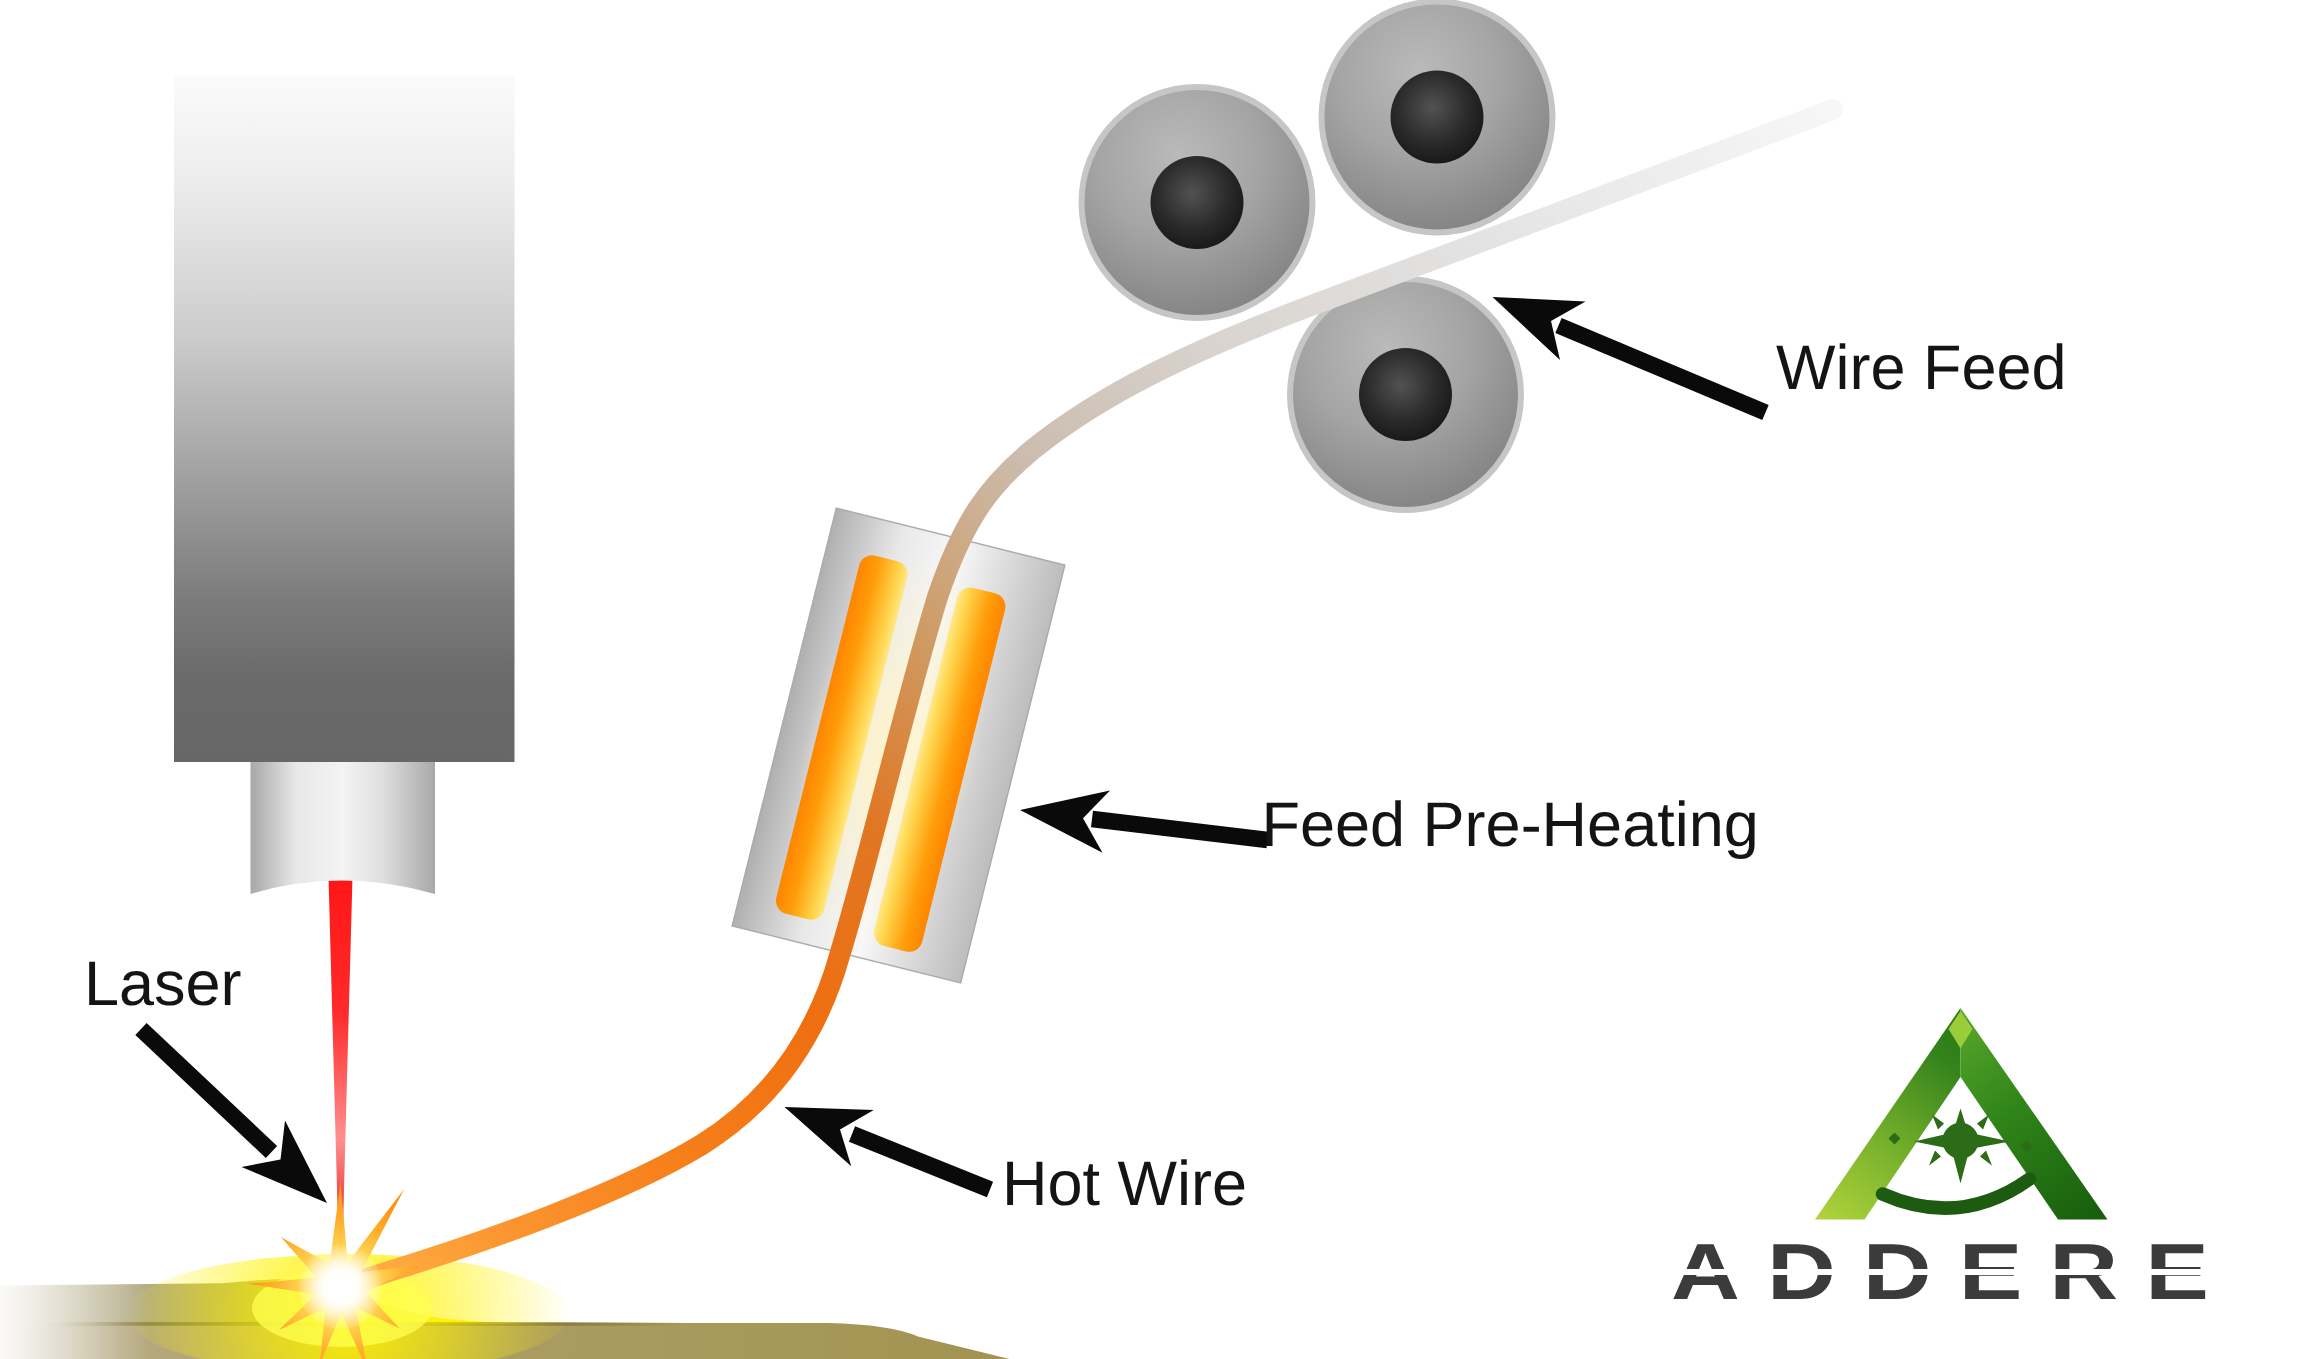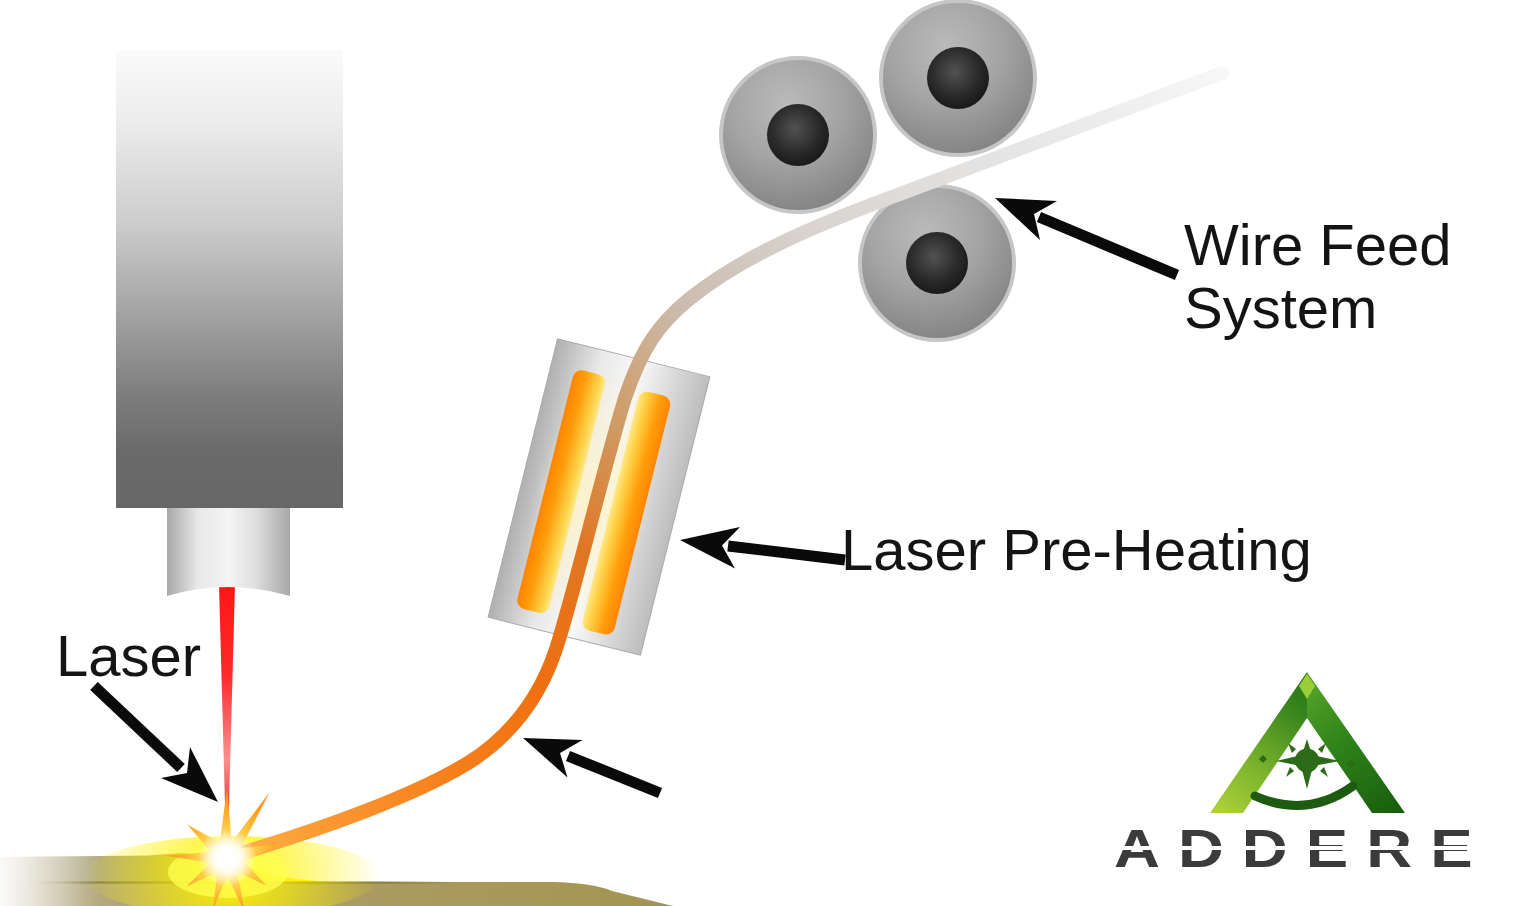--- a/index.html
+++ b/index.html
@@ -2,21 +2,21 @@
 <html><head>
 <meta charset="utf-8">
 <style>
   html,body{margin:0;padding:0;background:#ffffff;}
   #canvas{
     position:relative;width:1536px;height:906px;background:#ffffff;
     overflow:hidden;font-family:"Liberation Sans",sans-serif;
   }
   #scene{position:absolute;left:0;top:0;}
   .lbl{
-    position:absolute;font-size:58px;line-height:63px;font-weight:400;
+    position:absolute;font-size:42px;line-height:63px;font-weight:400;
     color:#141414;white-space:nowrap;letter-spacing:0px;
   }
   #lbl-laser{left:20px;top:624px;margin-left:36px;}
   #lbl-hotwire{left:668px;top:757px;}
   #lbl-preheat{left:841px;top:518px;}
   #lbl-wirefeed{left:1184px;top:213px;}
   #logo-art{position:absolute;left:1100px;top:655px;}
   #logo-word{
     position:absolute;left:1114px;top:821px;font-size:53px;line-height:56px;
     font-weight:bold;color:#3b3b3b;letter-spacing:15px;white-space:nowrap;
@@ -221,24 +221,24 @@
         <polygon points="680,540 735,568.5 722,545.5 740,527" stroke="none"></polygon>
       </g>
       <g>
         <path d="M1177,275 L1039,217" stroke-width="11" fill="none"></path>
         <polygon points="995,198 1040,240 1034,214 1057,201" stroke="none"></polygon>
       </g>
     </g>
   </svg>
 
   <div class="lbl" id="lbl-laser">Laser</div>
-  <div class="lbl" id="lbl-preheat">Laser Pre-Heating</div>
+  <div class="lbl" id="lbl-hotwire">Hot Wire</div>
+  <div class="lbl" id="lbl-preheat">Feed Pre-Heating</div>
   <div class="lbl" id="lbl-wirefeed">
     <div>Wire Feed</div>
-    <div>System</div>
   </div>
 
   <svg id="logo-art" width="380" height="170" viewBox="0 0 380 170">
     <polygon points="207,17 110,158 143,158 207,63" fill="url(#legLGrad)"></polygon>
     <polygon points="207,17 305,158 272,158 207,63" fill="url(#legRGrad)"></polygon>
     <polygon points="207,19 199,31 207,44 215,31" fill="#9bcc3a"></polygon>
     <path d="M155,141 Q207,164 253,131" stroke="#1d5c10" stroke-width="9" stroke-linecap="round" fill="none"></path>
     <g fill="#2c6b17">
       <circle cx="207" cy="105.5" r="12"></circle>
       <polygon points="207,84 212,100 240,106 213,111 207,134 201,111 176,106 202,100"></polygon>

